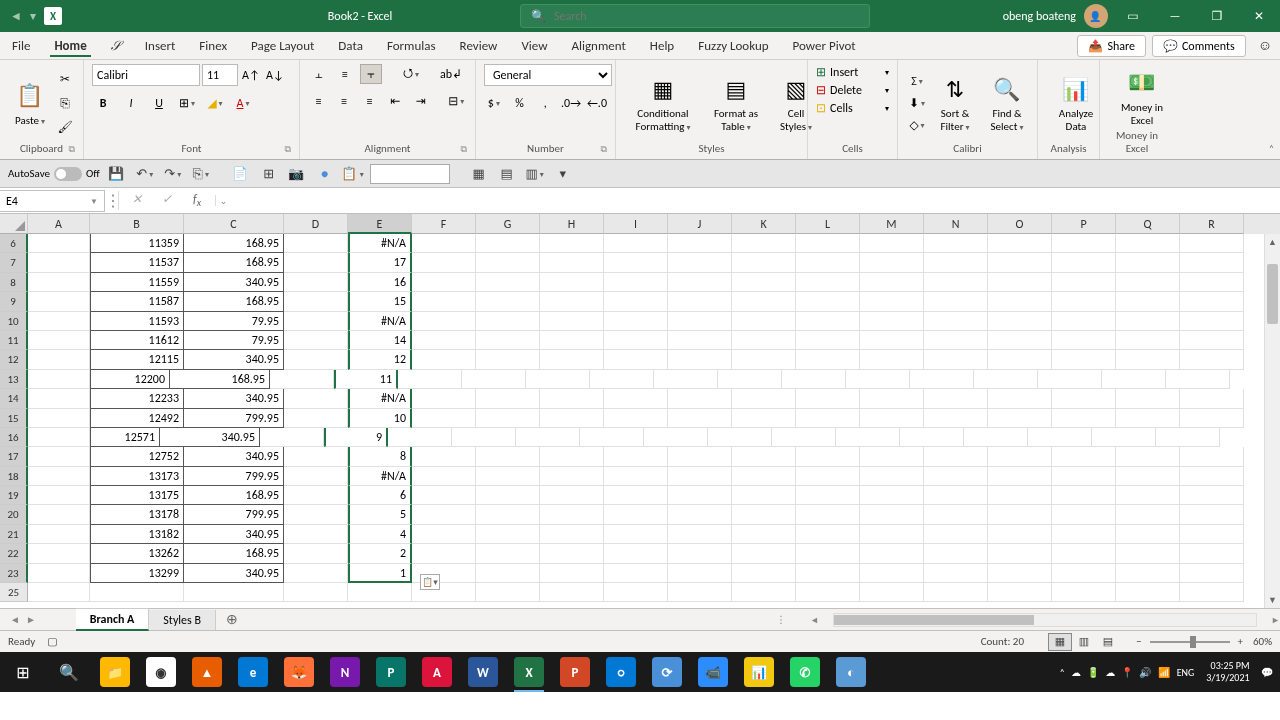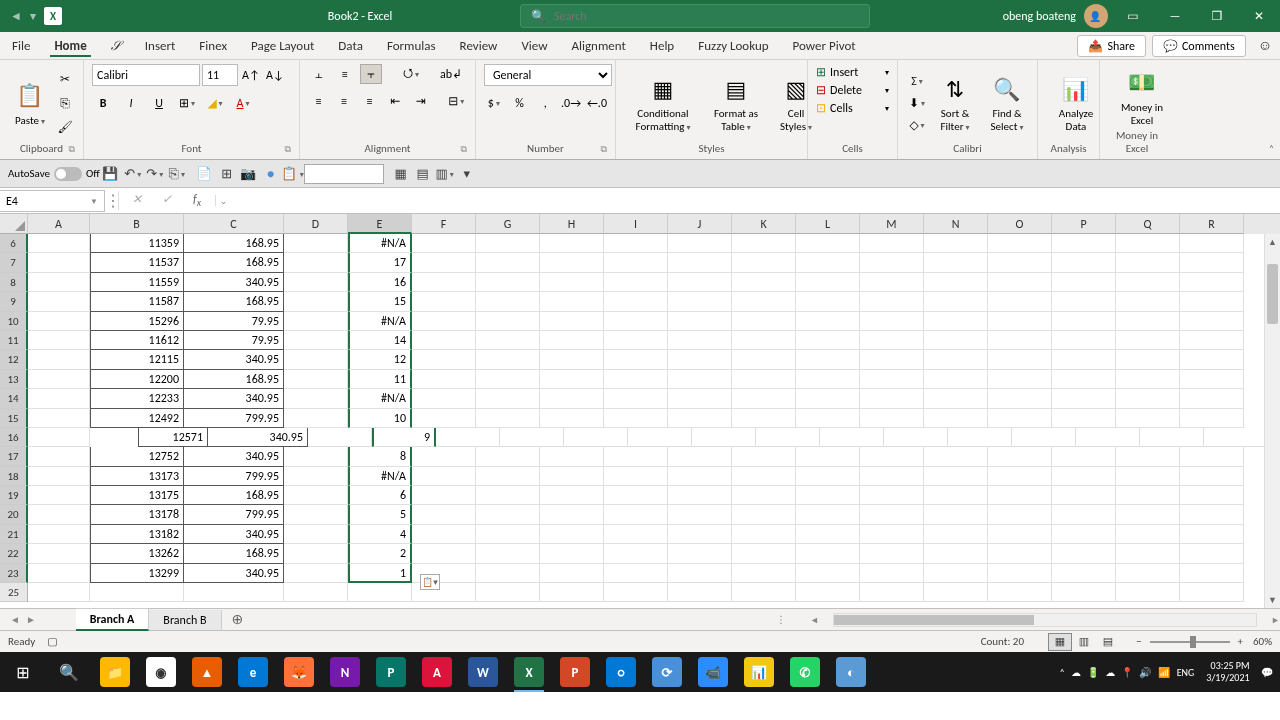--- a/index.html
+++ b/index.html
@@ -35,21 +35,21 @@
 .hstack { display: flex; align-items: center; gap: 2px; }
 .bigbtn { display: flex; flex-direction: column; align-items: center; gap: 2px; padding: 2px 6px; cursor: pointer; font-size: 11px; }
 .bigbtn .icon { width: 32px; height: 32px; display: flex; align-items: center; justify-content: center; font-size: 22px; }
 .dropdown-caret::after { content: '▾'; font-size: 8px; margin-left: 2px; color: #666; }
 select, input.combo { border: 1px solid #bababa; background: #fff; font-size: 12px; height: 22px; padding: 0 4px; }
 .icon-btn { width: 22px; height: 20px; display: flex; align-items: center; justify-content: center; font-size: 12px; cursor: pointer; }
 .cells-row { display: flex; align-items: center; gap: 4px; font-size: 12px; padding: 1px 0; }
 .collapse-ribbon { position: absolute; right: 6px; bottom: 4px; font-size: 10px; color: #666; cursor: pointer; }
 
 
-.qat { background: #e6e6e6; height: 28px; display: flex; align-items: center; padding: 0 8px; gap: 0; border-bottom: 1px solid #c0c0c0; font-size: 11px; }
+.qat { background: #e6e6e6; height: 28px; display: flex; align-items: center; padding: 0 8px; gap: 6px; border-bottom: 1px solid #c0c0c0; font-size: 11px; }
 .qat .autosave { display: flex; align-items: center; gap: 4px; }
 .toggle { width: 28px; height: 14px; background: #bbb; border-radius: 7px; position: relative; }
 .toggle::after { content: ''; position: absolute; width: 10px; height: 10px; background: #fff; border-radius: 50%; top: 2px; left: 2px; }
 .qat-icon { width: 22px; height: 22px; display: flex; align-items: center; justify-content: center; cursor: pointer; font-size: 13px; color: #444; }
 .qat-input { width: 80px; height: 20px; border: 1px solid #aaa; background: #fff; }
 
 
 .formula-bar { height: 26px; display: flex; align-items: center; border-bottom: 1px solid #c0c0c0; background: #fff; }
 .name-box { width: 105px; border: 1px solid #c0c0c0; border-left: none; height: 22px; padding: 0 6px; font-size: 12px; display: flex; align-items: center; justify-content: space-between; }
 .fx-btn { width: 28px; text-align: center; color: #666; font-style: italic; font-size: 12px; cursor: pointer; }
@@ -458,21 +458,21 @@
         <div class="cell" style="width: 64px;"></div>
         <div class="cell" style="width: 64px;"></div>
         <div class="cell" style="width: 64px;"></div>
         <div class="cell" style="width: 64px;"></div>
         <div class="cell" style="width: 64px;"></div>
         <div class="cell" style="width: 64px;"></div>
       </div>
       <div class="row">
         <div class="rh" style="background: rgb(208, 208, 208); border-right: 2px solid rgb(33, 115, 70);">10</div>
         <div class="cell" style="width: 62px;"></div>
-        <div class="cell right" style="width: 94px; border-right: 1px solid rgb(85, 85, 85); border-bottom: 1px solid rgb(85, 85, 85); border-left: 1px solid rgb(85, 85, 85);">15296</div>
+        <div class="cell right" style="width: 94px; border-right: 1px solid rgb(85, 85, 85); border-bottom: 1px solid rgb(85, 85, 85); border-left: 1px solid rgb(85, 85, 85);">11593</div>
         <div class="cell right" style="width: 100px; border-right: 1px solid rgb(85, 85, 85); border-bottom: 1px solid rgb(85, 85, 85);">79.95</div>
         <div class="cell" style="width: 64px;"></div>
         <div class="cell right" style="width: 64px; border-left: 2px solid rgb(33, 115, 70); border-right: 2px solid rgb(33, 115, 70);">#N/A</div>
         <div class="cell" style="width: 64px;"></div>
         <div class="cell" style="width: 64px;"></div>
         <div class="cell" style="width: 64px;"></div>
         <div class="cell" style="width: 64px;"></div>
         <div class="cell" style="width: 64px;"></div>
         <div class="cell" style="width: 64px;"></div>
         <div class="cell" style="width: 64px;"></div>
@@ -521,21 +521,21 @@
         <div class="cell" style="width: 64px;"></div>
         <div class="cell" style="width: 64px;"></div>
         <div class="cell" style="width: 64px;"></div>
         <div class="cell" style="width: 64px;"></div>
         <div class="cell" style="width: 64px;"></div>
         <div class="cell" style="width: 64px;"></div>
       </div>
       <div class="row">
         <div class="rh" style="background: rgb(208, 208, 208); border-right: 2px solid rgb(33, 115, 70);">13</div>
         <div class="cell" style="width: 62px;"></div>
-        <div class="cell right" style="width: 94px; border-right: 1px solid rgb(85, 85, 85); border-bottom: 1px solid rgb(85, 85, 85); border-left: 1px solid rgb(85, 85, 85);">12200</div>
+        <div class="cell right" style="width: 80px; border-right: 1px solid rgb(85, 85, 85); border-bottom: 1px solid rgb(85, 85, 85); border-left: 1px solid rgb(85, 85, 85);">12200</div>
         <div class="cell right" style="width: 100px; border-right: 1px solid rgb(85, 85, 85); border-bottom: 1px solid rgb(85, 85, 85);">168.95</div>
         <div class="cell" style="width: 64px;"></div>
         <div class="cell right" style="width: 64px; border-left: 2px solid rgb(33, 115, 70); border-right: 2px solid rgb(33, 115, 70);">11</div>
         <div class="cell" style="width: 64px;"></div>
         <div class="cell" style="width: 64px;"></div>
         <div class="cell" style="width: 64px;"></div>
         <div class="cell" style="width: 64px;"></div>
         <div class="cell" style="width: 64px;"></div>
         <div class="cell" style="width: 64px;"></div>
         <div class="cell" style="width: 64px;"></div>
@@ -584,21 +584,21 @@
         <div class="cell" style="width: 64px;"></div>
         <div class="cell" style="width: 64px;"></div>
         <div class="cell" style="width: 64px;"></div>
         <div class="cell" style="width: 64px;"></div>
         <div class="cell" style="width: 64px;"></div>
         <div class="cell" style="width: 64px;"></div>
       </div>
       <div class="row">
         <div class="rh" style="background: rgb(208, 208, 208); border-right: 2px solid rgb(33, 115, 70);">16</div>
         <div class="cell" style="width: 62px;"></div>
-        <div class="cell right" style="width: 70px; border-right: 1px solid rgb(85, 85, 85); border-bottom: 1px solid rgb(85, 85, 85); border-left: 1px solid rgb(85, 85, 85); margin-left: 48px;">12571</div>
+        <div class="cell right" style="width: 70px; border-right: 1px solid rgb(85, 85, 85); border-bottom: 1px solid rgb(85, 85, 85); border-left: 1px solid rgb(85, 85, 85);">12571</div>
         <div class="cell right" style="width: 100px; border-right: 1px solid rgb(85, 85, 85); border-bottom: 1px solid rgb(85, 85, 85);">340.95</div>
         <div class="cell" style="width: 64px;"></div>
         <div class="cell right" style="width: 64px; border-left: 2px solid rgb(33, 115, 70); border-right: 2px solid rgb(33, 115, 70);">9</div>
         <div class="cell" style="width: 64px;"></div>
         <div class="cell" style="width: 64px;"></div>
         <div class="cell" style="width: 64px;"></div>
         <div class="cell" style="width: 64px;"></div>
         <div class="cell" style="width: 64px;"></div>
         <div class="cell" style="width: 64px;"></div>
         <div class="cell" style="width: 64px;"></div>
@@ -787,21 +787,21 @@
 </div>
 
 <div class="sheet-bar">
   <div class="sheet-nav">
     <span>◄</span>
     <span>►</span>
   </div>
   <div style="width:30px"></div>
   <div class="sheet-tabs" id="sheet-tabs">
       <div class="sheet-tab active">Branch A</div>
-      <div class="sheet-tab">Branch B</div>
+      <div class="sheet-tab">Styles B</div>
     </div>
   <span class="sheet-add">⊕</span>
   <div style="flex:1"></div>
   <span style="color:#888;font-size:10px;padding:0 4px">⋮</span>
   <div class="hscroll" style="flex:0 0 470px">
     <span style="font-size:9px;color:#888">◄</span>
     <div class="hscroll-track">
         <div class="thumb"></div>
       </div>
     <span style="font-size:9px;color:#888">►</span>

